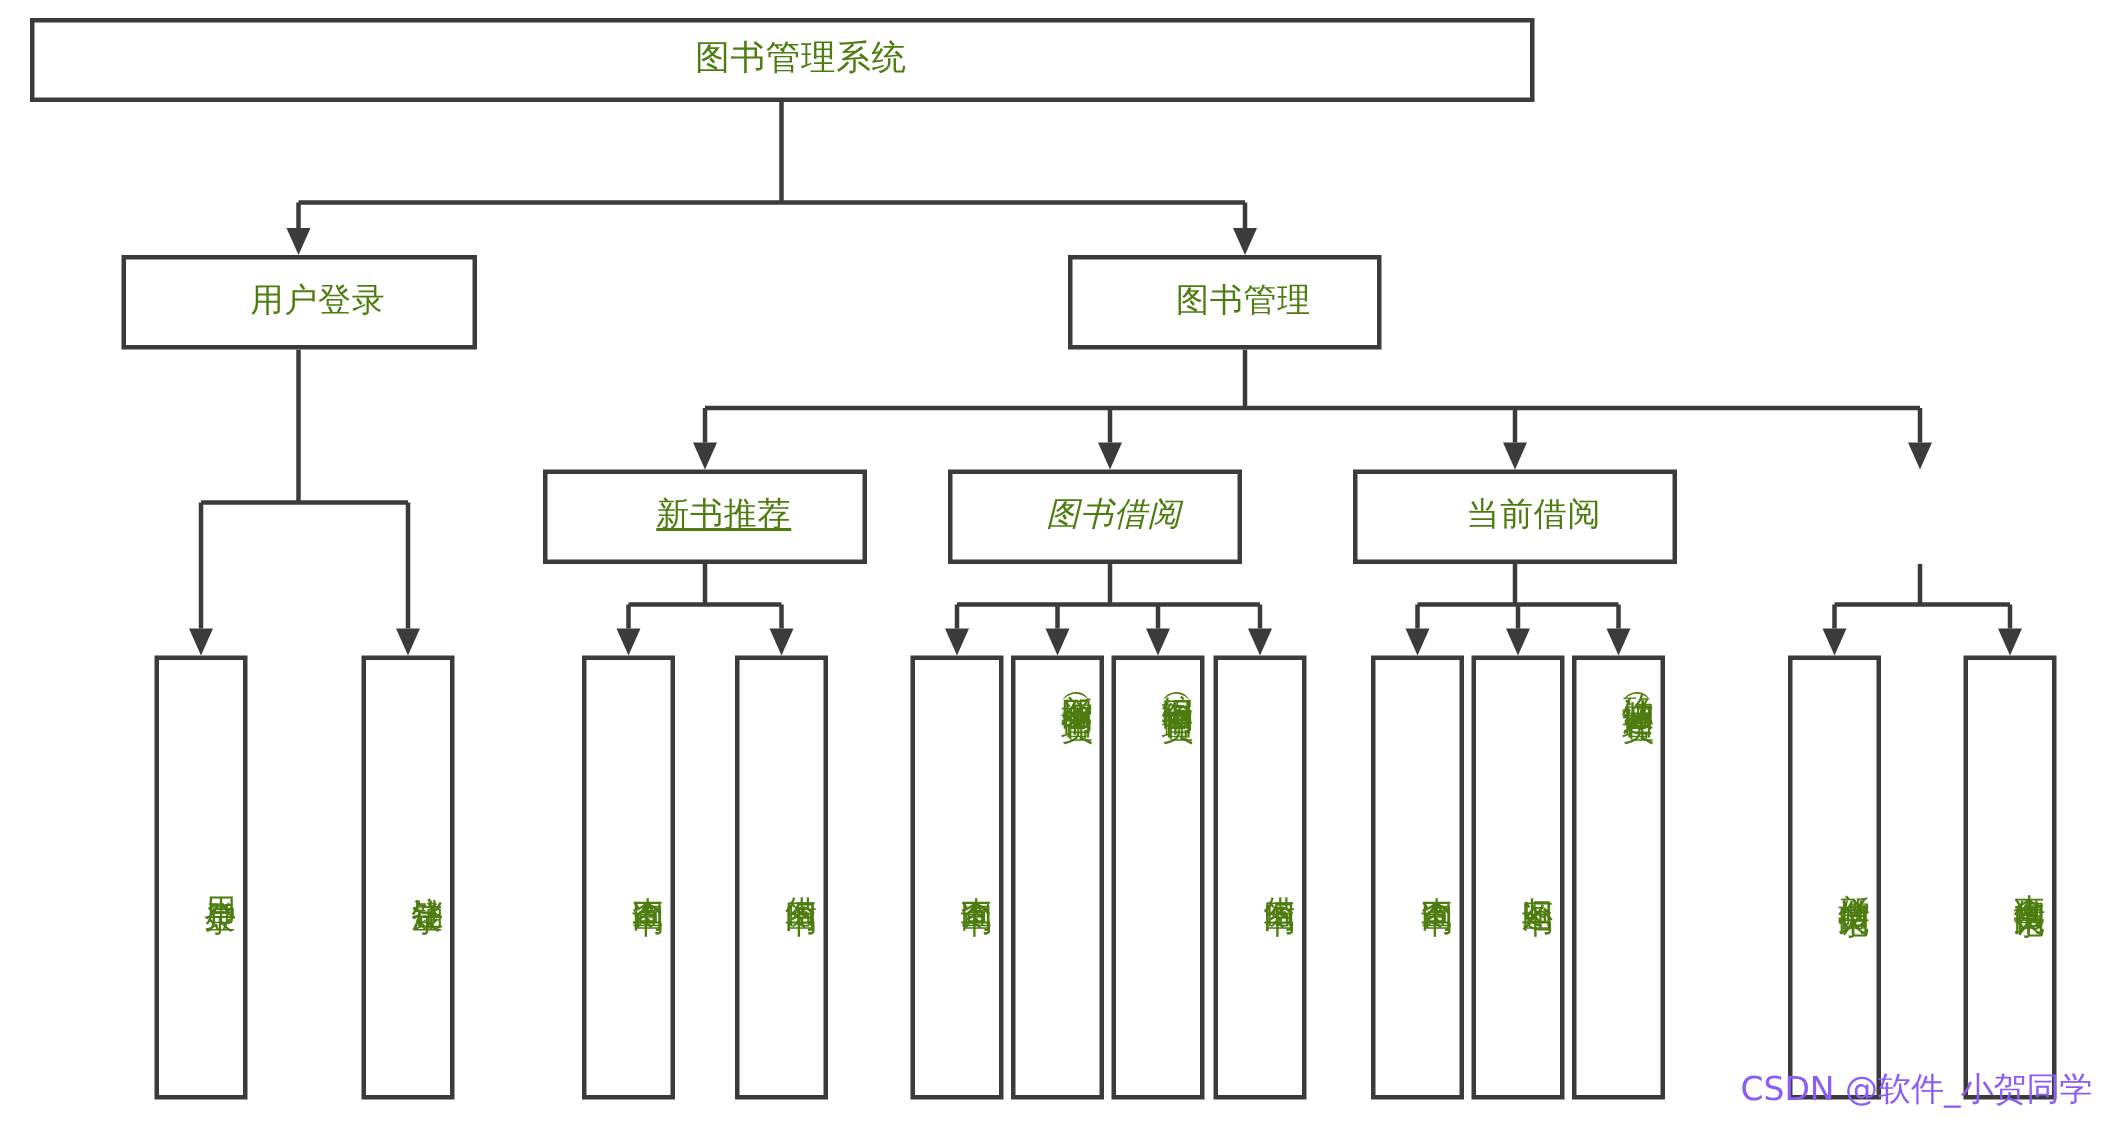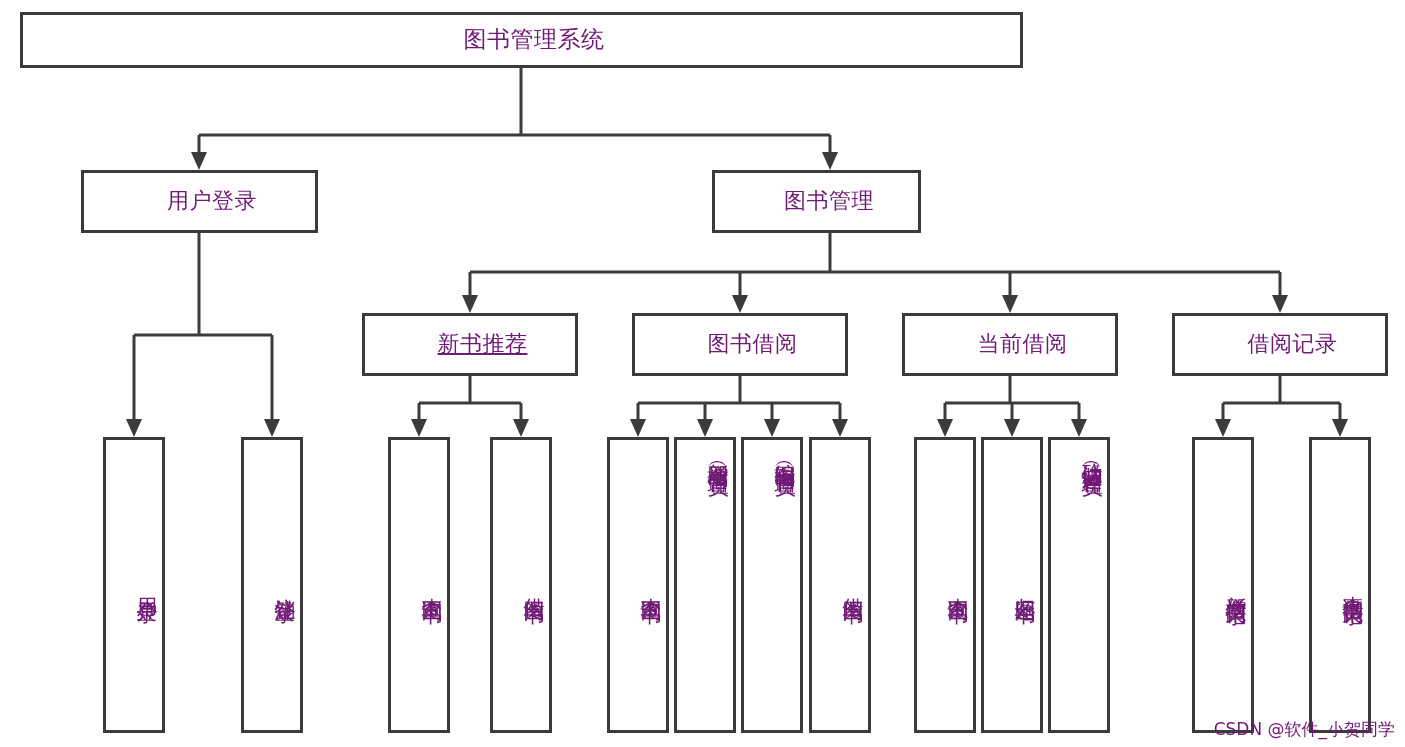--- a/index.html
+++ b/index.html
@@ -38,21 +38,21 @@
   }
   
   .node {
     position: absolute;
     box-sizing: border-box;
     background: #ffffff;
     border: 3px solid #3b3b3b;
     display: flex;
     align-items: center;
     justify-content: center;
-    color: #701a75;
+    color: #4d7c0f;
     padding-left: 25px;
   }
   .node .label {
     display: block;
     text-align: center;
     line-height: 1.12;
     letter-spacing: 0.5px;
   }
   
   .node.horiz .label {
@@ -79,22 +79,22 @@
   
   .node.vert.mid {
     align-items: center;
     padding-top: 0;
   }
   
   #watermark {
     position: absolute;
     right: 10px;
     bottom: 6px;
-    font-size: 17px;
-    color: #701a75;
+    font-size: 22px;
+    color: #8b5cf6;
     white-space: nowrap;
     user-select: none;
   }
 </style>
 </head>
 <body>
 
 <div id="canvas">
 
   <svg id="wires" viewBox="0 0 1405 747" width="1405" height="747">
@@ -166,29 +166,26 @@
   <div class="node horiz" style="left:81px; top:170px; width:237px; height:63px;">
     <span class="label">用户登录</span>
   </div>
   <div class="node horiz" style="left:712px; top:170px; width:209px; height:63px;">
     <span class="label">图书管理</span>
   </div>
 
   <div class="node horiz" style="left:362px; top:313px; width:216px; height:63px;text-decoration:underline;">
     <span class="label">新书推荐</span>
   </div>
-  <div class="node horiz" style="left:632px; top:313px; width:216px; height:63px;">
+  <div class="node horiz" style="left:632px; top:313px; width:196px; height:63px;font-style:italic;">
     <span class="label">图书借阅</span>
   </div>
   <div class="node horiz" style="left:902px; top:313px; width:216px; height:63px;">
     <span class="label">当前借阅</span>
   </div>
-  <div class="node horiz" style="left:1172px; top:313px; width:216px; height:63px;">
-    <span class="label">借阅记录</span>
-  </div>
 
   <div class="node vert mid" style="left:103px; top:437px; width:62px; height:296px;">
     <span class="label">用户登录</span>
   </div>
   <div class="node vert mid" style="left:241px; top:437px; width:62px; height:296px;">
     <span class="label">注销登录</span>
   </div>
 
   <div class="node vert mid" style="left:388px; top:437px; width:62px; height:296px;">
     <span class="label">查询图书</span>

